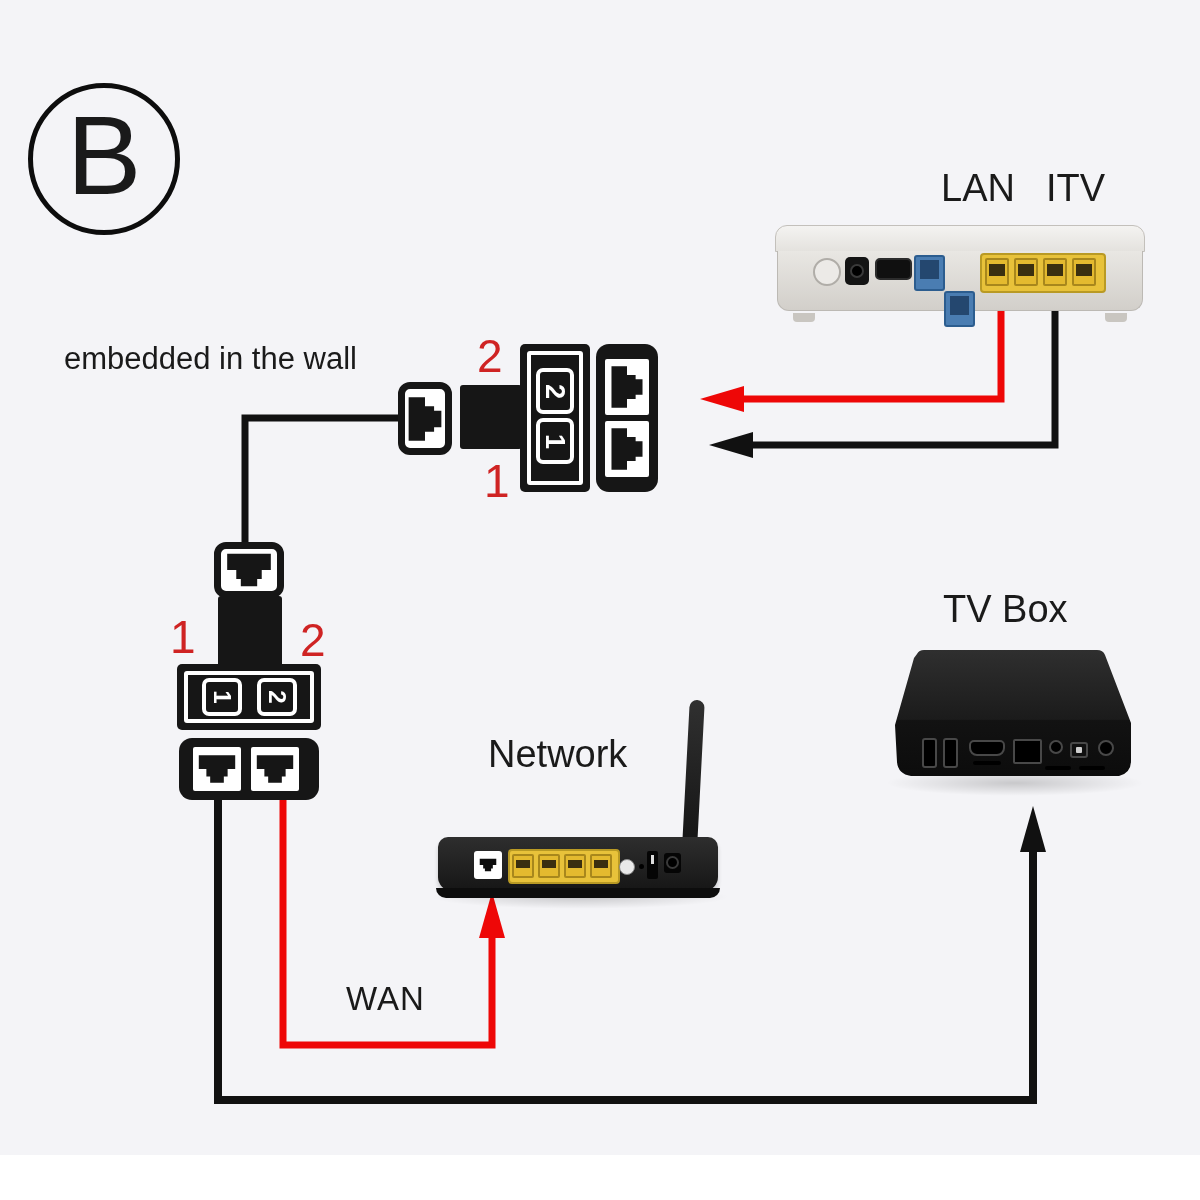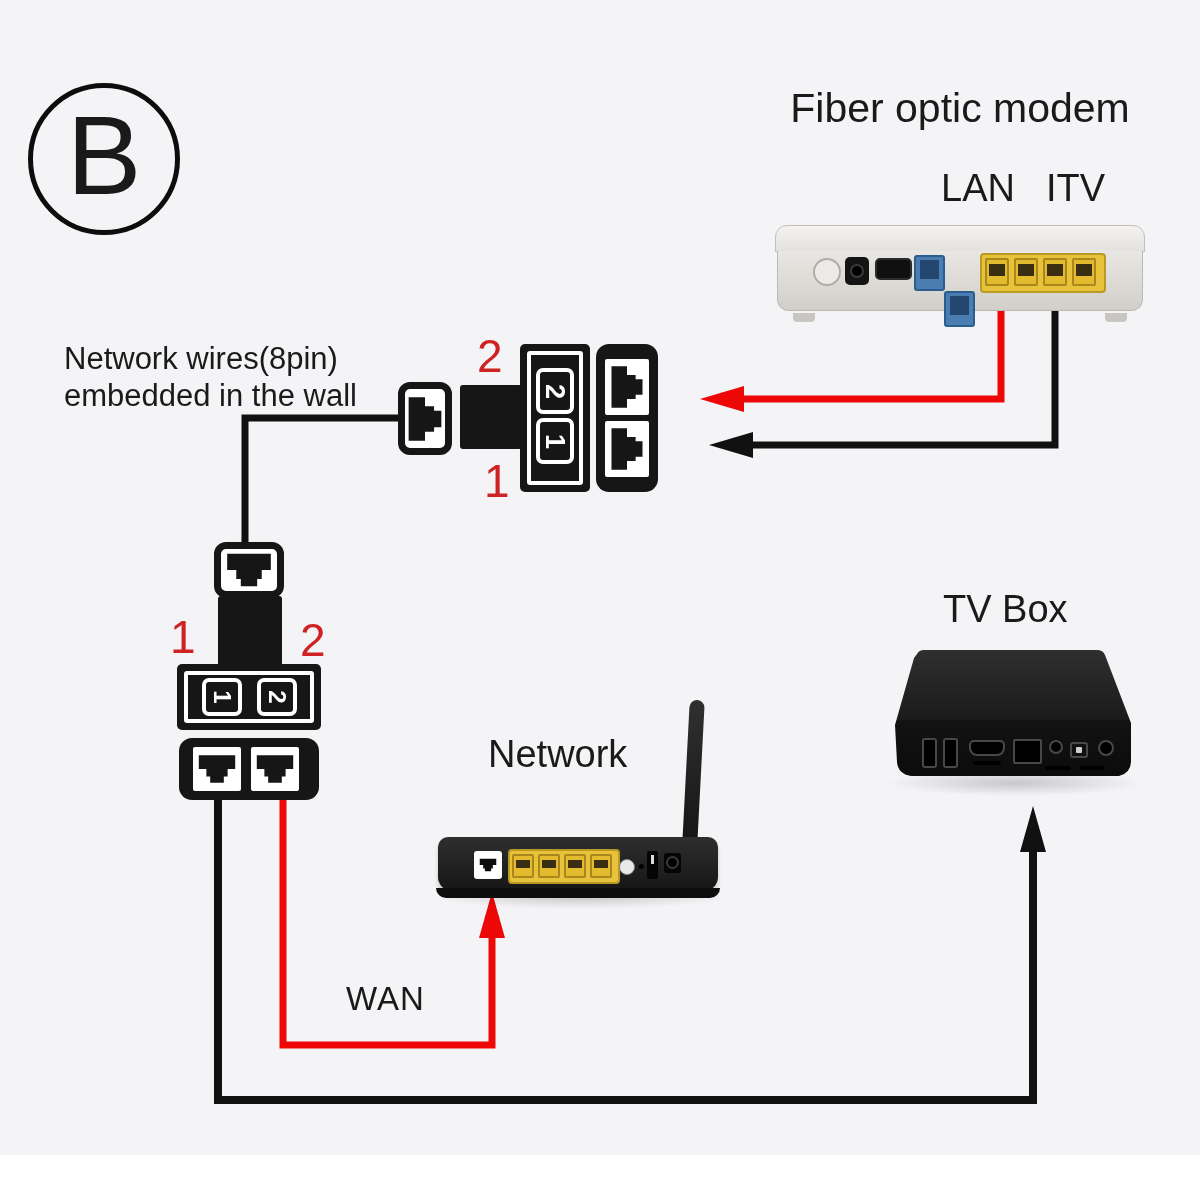--- a/index.html
+++ b/index.html
@@ -95,25 +95,23 @@
     <defs>
       <path id="jack-right" d="M4,5 H22 V15 H32 V20 H40 V38 H32 V43 H22 V53 H4 Z"></path>
       <path id="jack-down" d="M5,4 H53 V22 H43 V32 H38 V40 H20 V32 H15 V22 H5 Z"></path>
     </defs>
   </svg>
 
   <div class="abs badge">
     <span>B</span>
   </div>
 
-  <div class="abs t-modem-title">Fiber optic modem</div>
   <div class="abs t-lan">LAN</div>
   <div class="abs t-itv">ITV</div>
   <div class="abs t-wallnote">
-    <div>Network wires(8pin)</div>
     <div>embedded in the wall</div>
   </div>
   <div class="abs t-router">Network</div>
   <div class="abs t-tvbox">TV Box</div>
   <div class="abs t-wan">WAN</div>
 
   <div class="abs modem">
     <div class="top"></div>
     <div class="front"></div>
     <div class="abs roundbtn" style="left:38px;top:33px;width:24px;height:24px;"></div>

